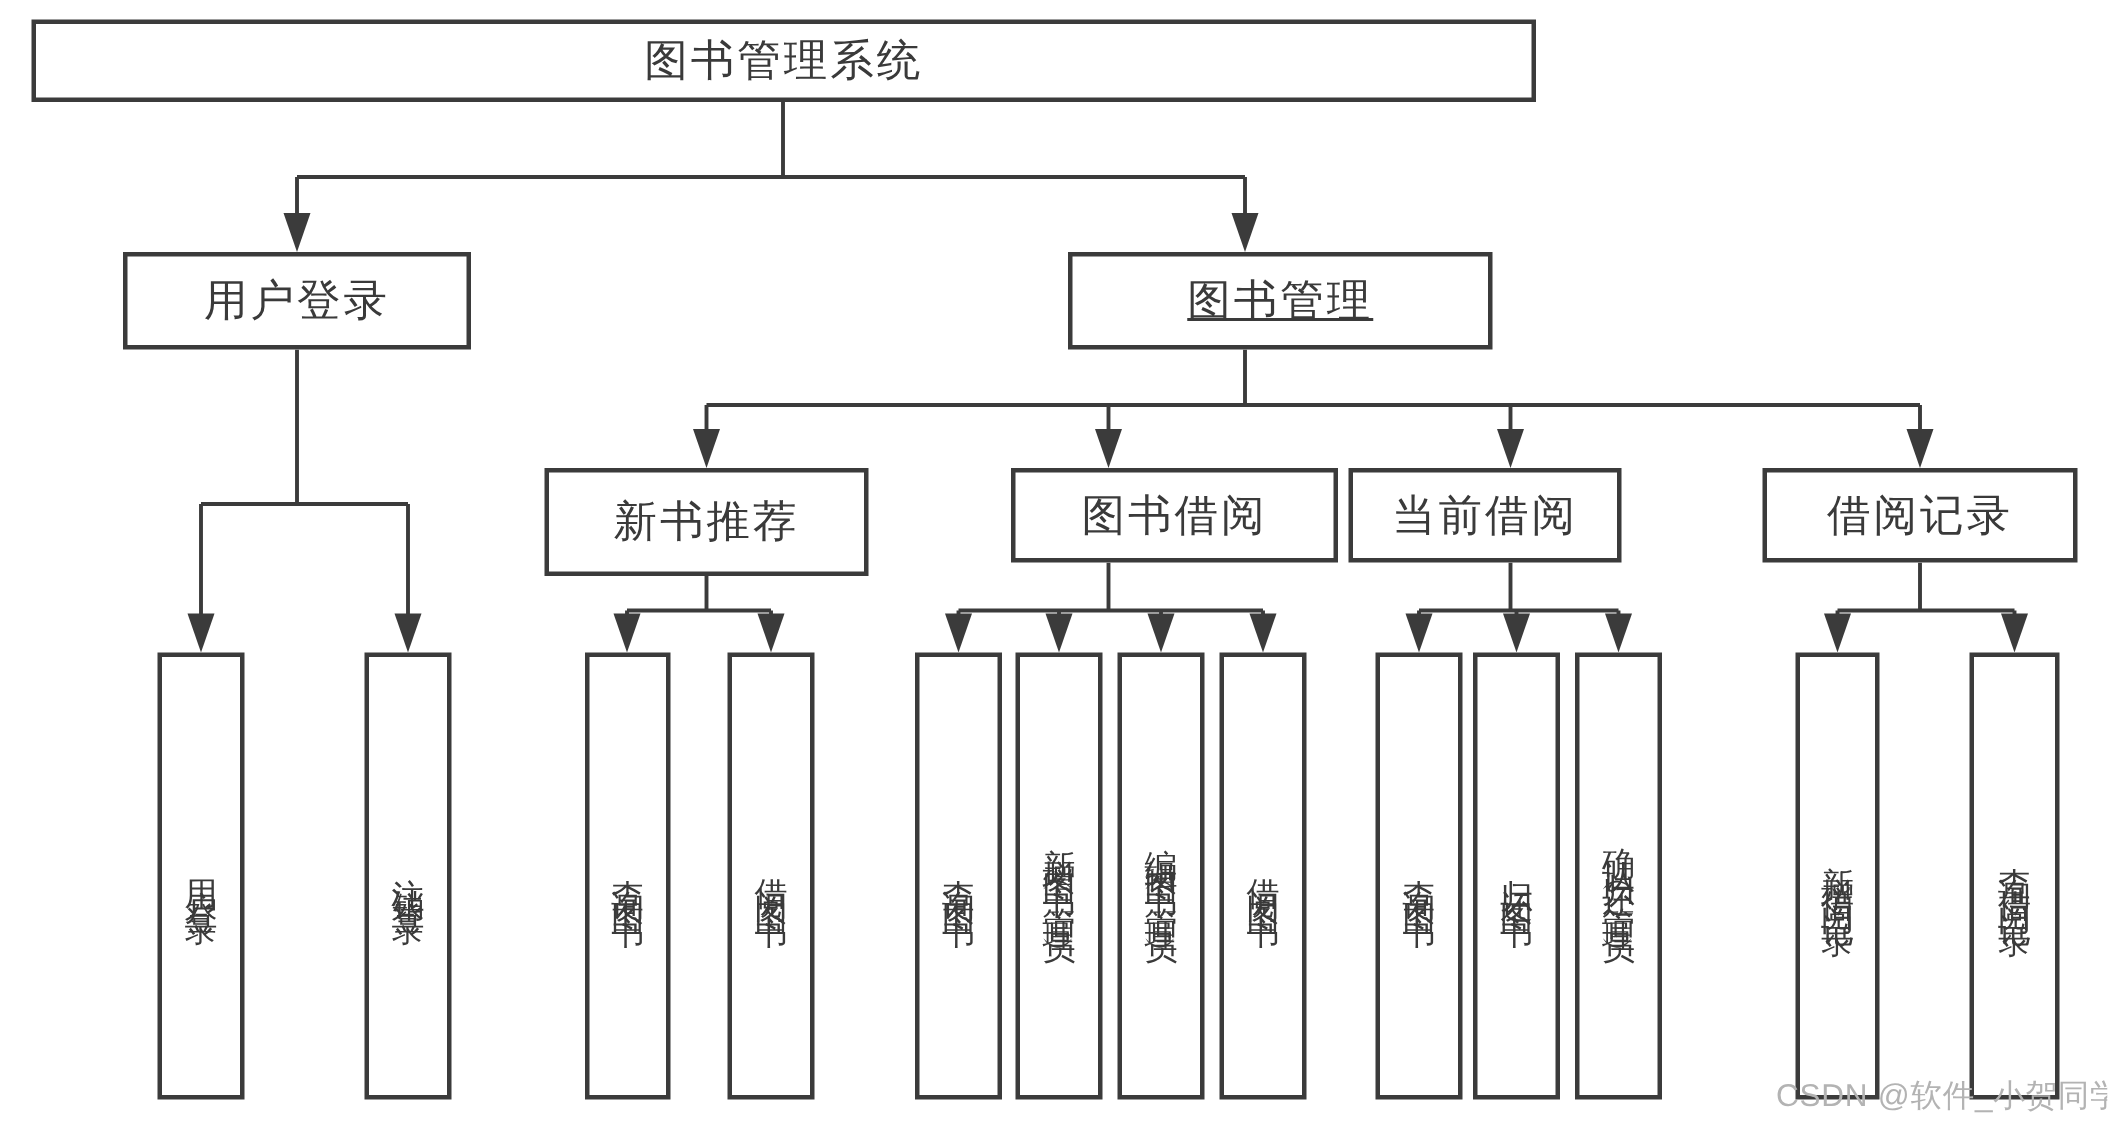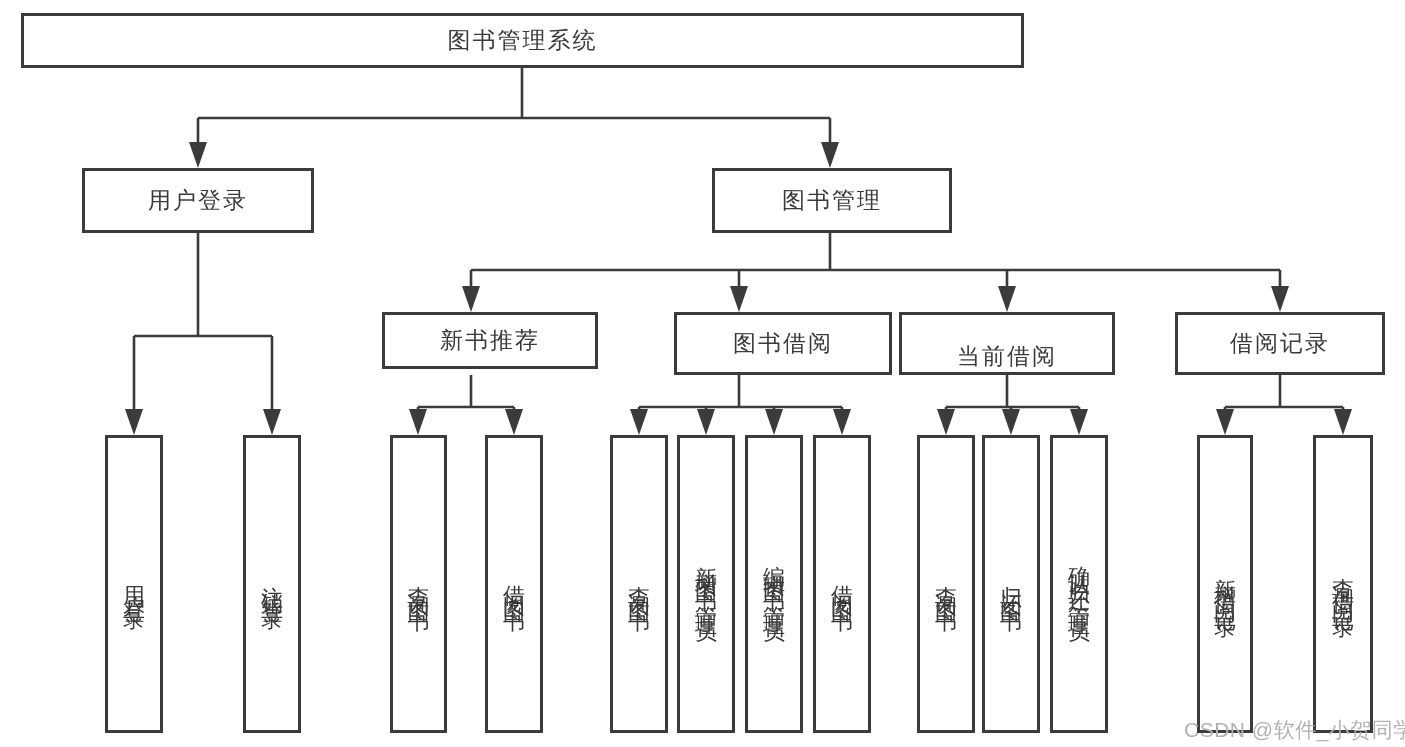--- a/index.html
+++ b/index.html
@@ -15,21 +15,21 @@
   #wires polygon{fill:#3b3b3b;stroke:none;}
   .box{
     position:absolute;
     box-sizing:border-box;
     background:#ffffff;
     border:3px solid #3b3b3b;
     display:flex;align-items:center;justify-content:center;
     color:#3a3a3a;
   }
   .hlabel{
-    font-size:23px;
+    font-size:29px;
     letter-spacing:2px;
     white-space:nowrap;
     color:#3a3a3a;
   }
   .vlabel{
     writing-mode:vertical-rl;
     text-orientation:mixed;
     font-size:22px;
     letter-spacing:8px;
     line-height:1;
@@ -112,31 +112,31 @@
       <polygon points="1334,409 1352,409 1343,435"></polygon>
   </svg>
 
   <div class="box" style="left:21px;top:13px;width:1003px;height:55px;">
     <span class="hlabel">图书管理系统</span>
   </div>
 
   <div class="box" style="left:82px;top:168px;width:232px;height:65px;">
     <span class="hlabel">用户登录</span>
   </div>
-  <div class="box" style="left:712px;top:168px;width:240px;height:65px;">
+  <div class="box" style="left:712px;top:168px;width:283px;height:65px;text-decoration:underline;">
     <span class="hlabel">图书管理</span>
   </div>
 
-  <div class="box" style="left:382px;top:312px;width:216px;height:57px;">
+  <div class="box" style="left:363px;top:312px;width:216px;height:72px;">
     <span class="hlabel">新书推荐</span>
   </div>
   <div class="box" style="left:630px;top:312px;width:218px;height:63px;margin-left:44px;">
     <span class="hlabel">图书借阅</span>
   </div>
-  <div class="box" style="left:899px;top:312px;width:216px;height:63px;align-items:flex-end;">
+  <div class="box" style="left:899px;top:312px;width:182px;height:63px;">
     <span class="hlabel">当前借阅</span>
   </div>
   <div class="box" style="left:1175px;top:312px;width:210px;height:63px;">
     <span class="hlabel">借阅记录</span>
   </div>
 
   <div class="box" style="left:105px;top:435px;width:58px;height:298px;">
     <span class="vlabel">用户登录</span>
   </div>
   <div class="box" style="left:243px;top:435px;width:58px;height:298px;">

